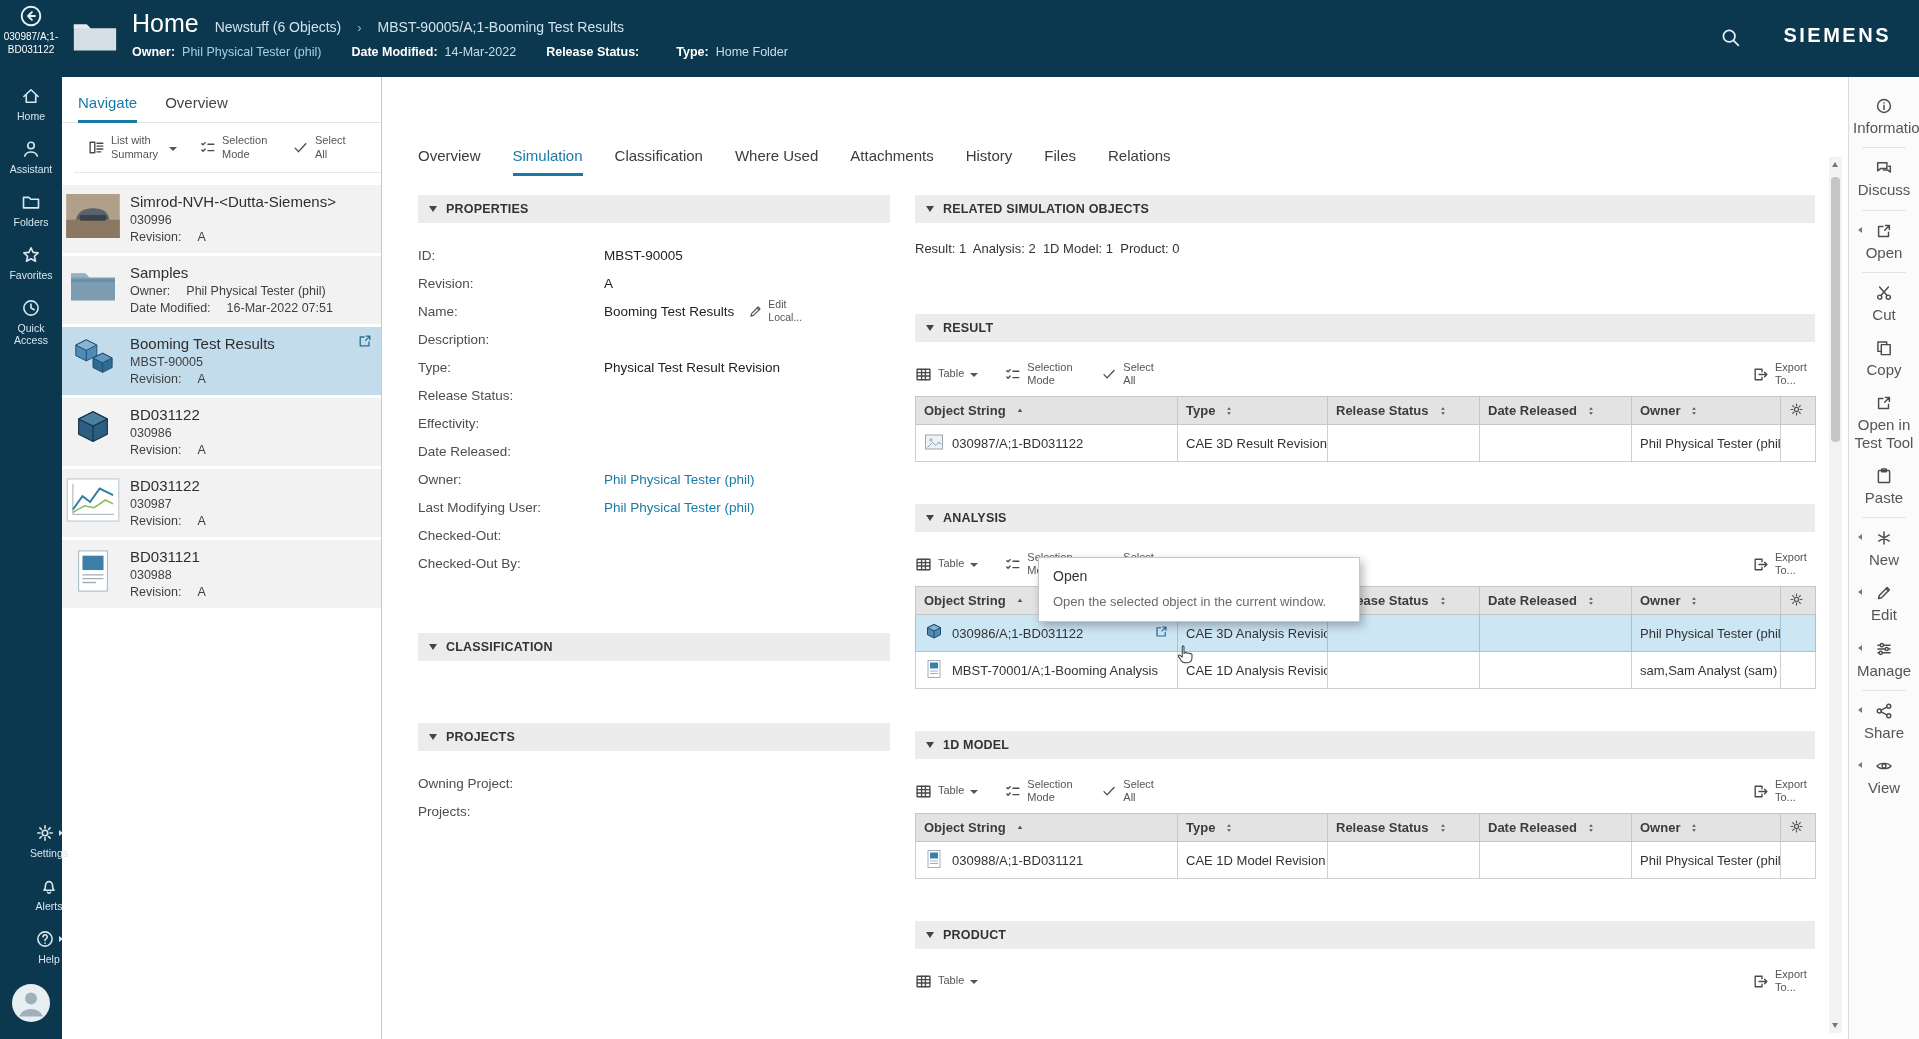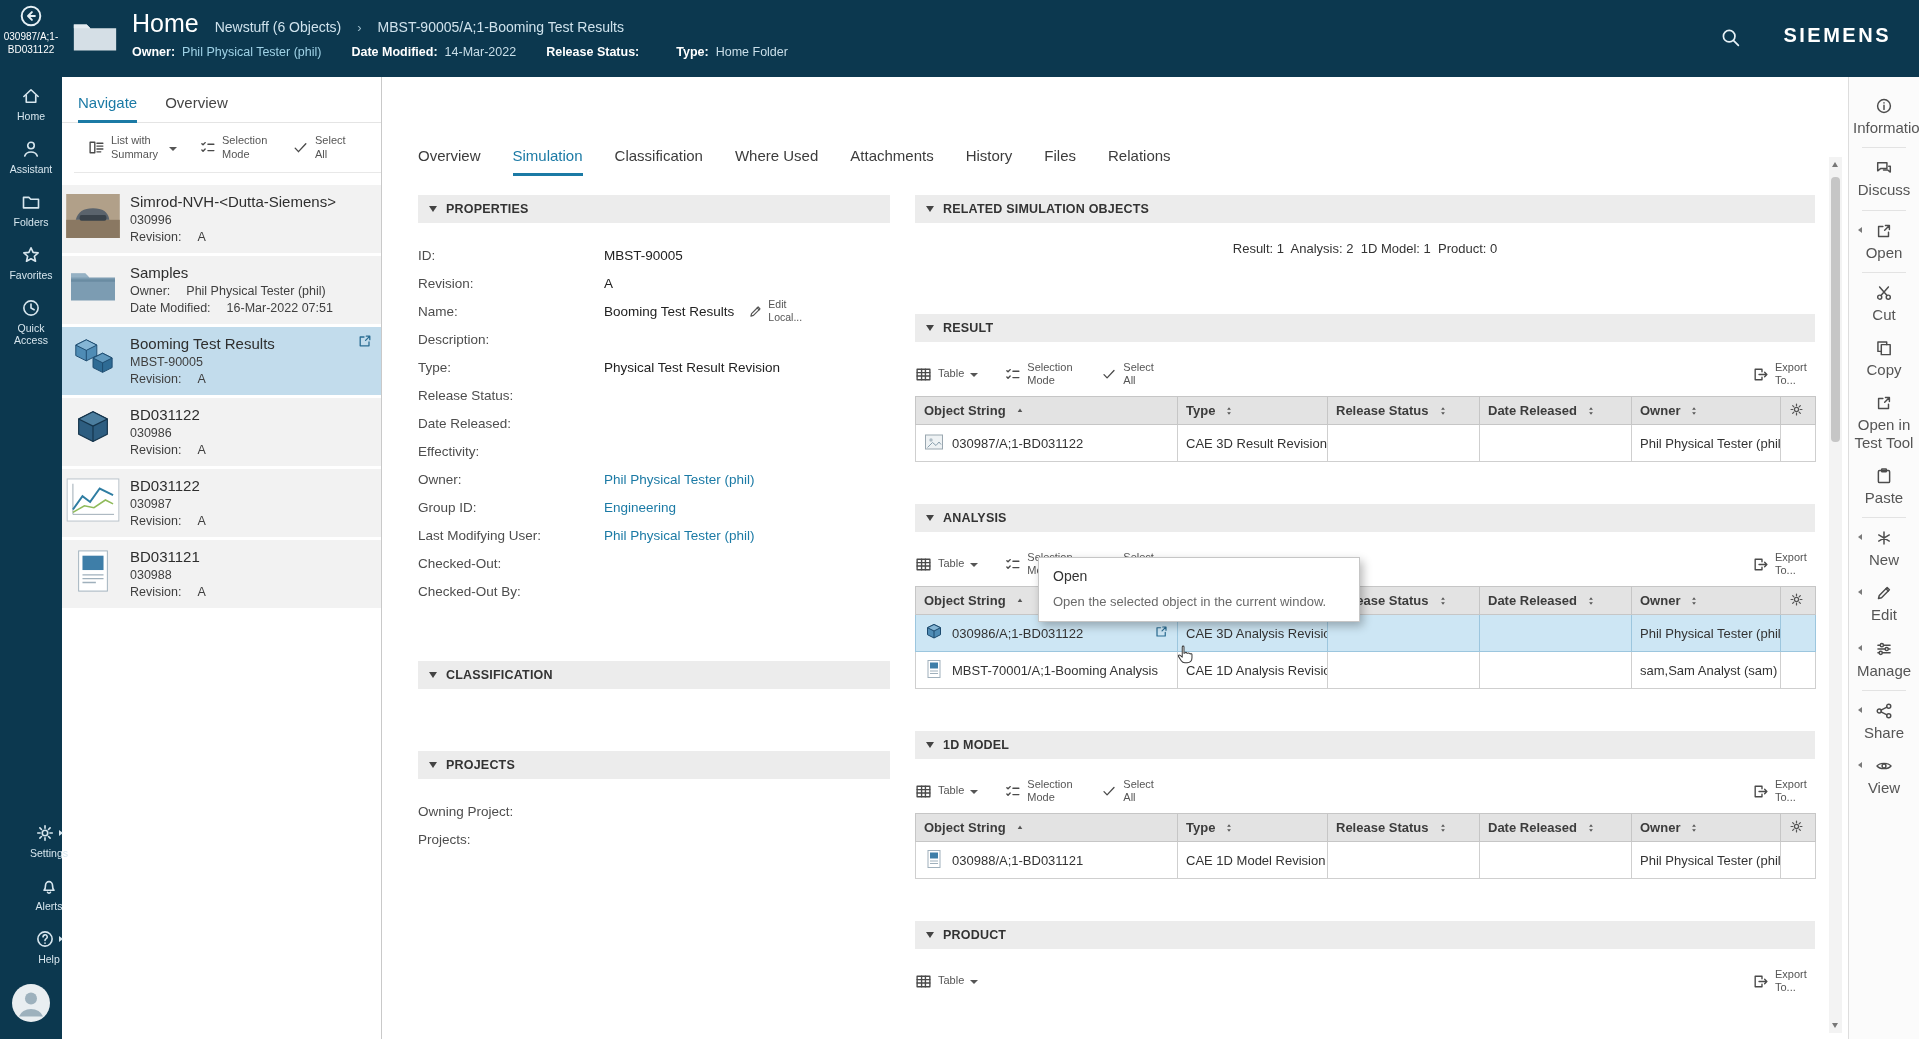--- a/index.html
+++ b/index.html
@@ -70,21 +70,21 @@
   .prop-row{display:flex;align-items:center;min-height:28px;font-size:13.5px;}
   .prop-label{width:186px;flex:none;color:#4d4d4d;}
   .prop-value{color:#222;}
   .prop-value.link{color:#1b7aa5;cursor:pointer;}
   .edit-widget{display:flex;align-items:center;gap:5px;margin-left:14px;color:#555;cursor:pointer;}
   .edit-lbl{font-size:10.5px;width:42px;line-height:1.2;color:#555;}
   .mt-class{margin-top:56px;}
   #projects-bar{margin-top:62px;}
   #proj-fields{margin-top:18px;}
 
-  .summary{margin-top:18px;font-size:13px;color:#333;white-space:pre-wrap;text-align:center;}
+  .summary{margin-top:18px;font-size:13px;color:#333;white-space:pre-wrap;}
   #sections .r-section{margin-top:42px;}
   #sections .r-section:first-child{margin-top:58px;}
   .tbl-toolbar{display:flex;align-items:center;gap:26px;height:40px;margin-top:12px;}
   .tool.export{margin-left:auto;}
 
   .obj-table{border-collapse:collapse;width:900px;margin-top:2px;table-layout:fixed;font-size:13px;}
   .obj-table th{background:#e3e3e3;border:1px solid #c6c6c6;height:28px;font-weight:bold;text-align:left;padding:0 8px;color:#3c3c3c;}
   .obj-table td{border:1px solid #cfcfcf;height:37px;padding:0 8px;background:#fff;color:#333;overflow:hidden;white-space:nowrap;}
   .th-i{display:flex;align-items:center;gap:8px;}
   .th-i .ic{color:#555;}
@@ -484,34 +484,30 @@
           </div>
           <div class="prop-row">
             <span class="prop-label">Type:</span>
             <span class="prop-value">Physical Test Result Revision</span>
           </div>
           <div class="prop-row">
             <span class="prop-label">Release Status:</span>
             <span class="prop-value"></span>
           </div>
           <div class="prop-row">
+            <span class="prop-label">Effectivity:</span>
+            <span class="prop-value"></span>
+          </div>
+          <div class="prop-row">
             <span class="prop-label">Date Released:</span>
             <span class="prop-value"></span>
           </div>
           <div class="prop-row">
-            <span class="prop-label">Effectivity:</span>
-            <span class="prop-value"></span>
-          </div>
-          <div class="prop-row">
             <span class="prop-label">Owner:</span>
             <span class="prop-value link">Phil Physical Tester (phil)</span>
-          </div>
-          <div class="prop-row">
-            <span class="prop-label">Group ID:</span>
-            <span class="prop-value link">Engineering</span>
           </div>
           <div class="prop-row">
             <span class="prop-label">Last Modifying User:</span>
             <span class="prop-value link">Phil Physical Tester (phil)</span>
           </div>
           <div class="prop-row">
             <span class="prop-label">Checked-Out:</span>
             <span class="prop-value"></span>
           </div>
           <div class="prop-row">

